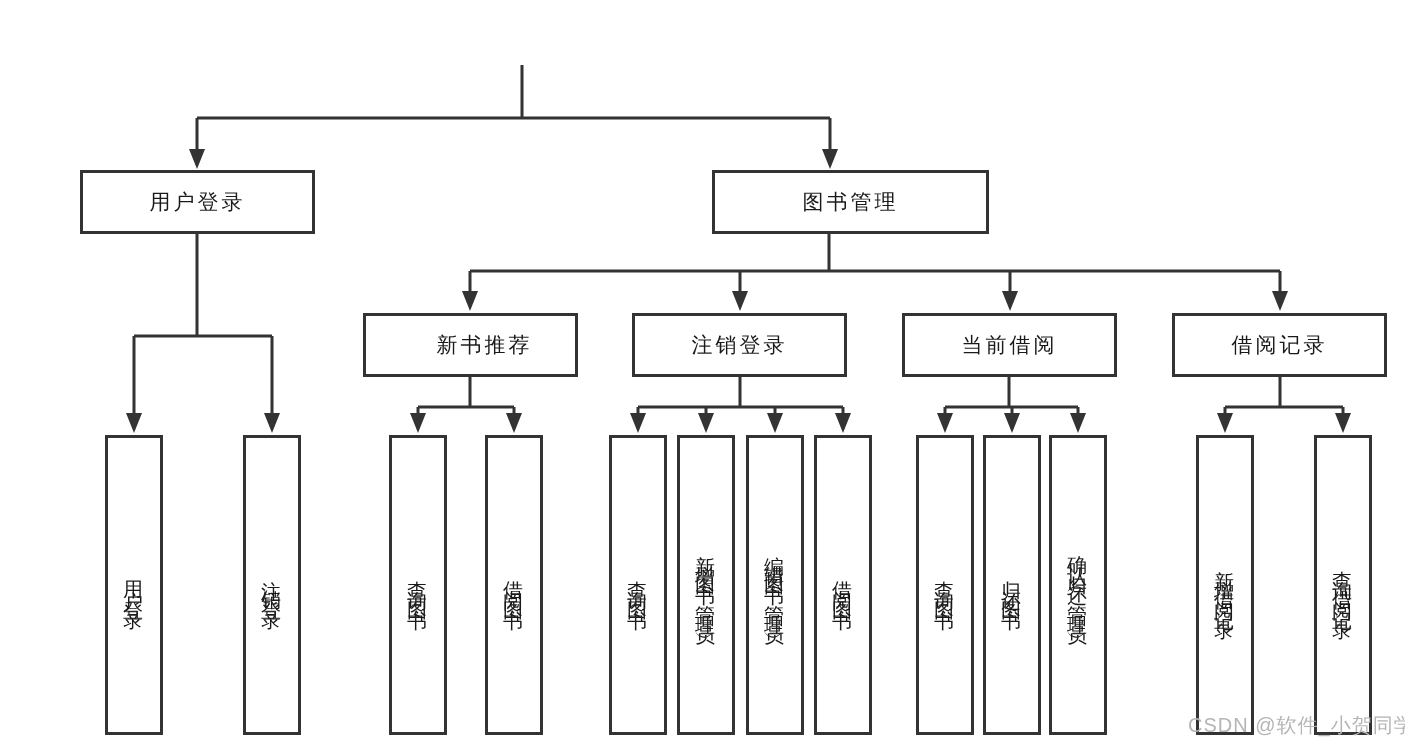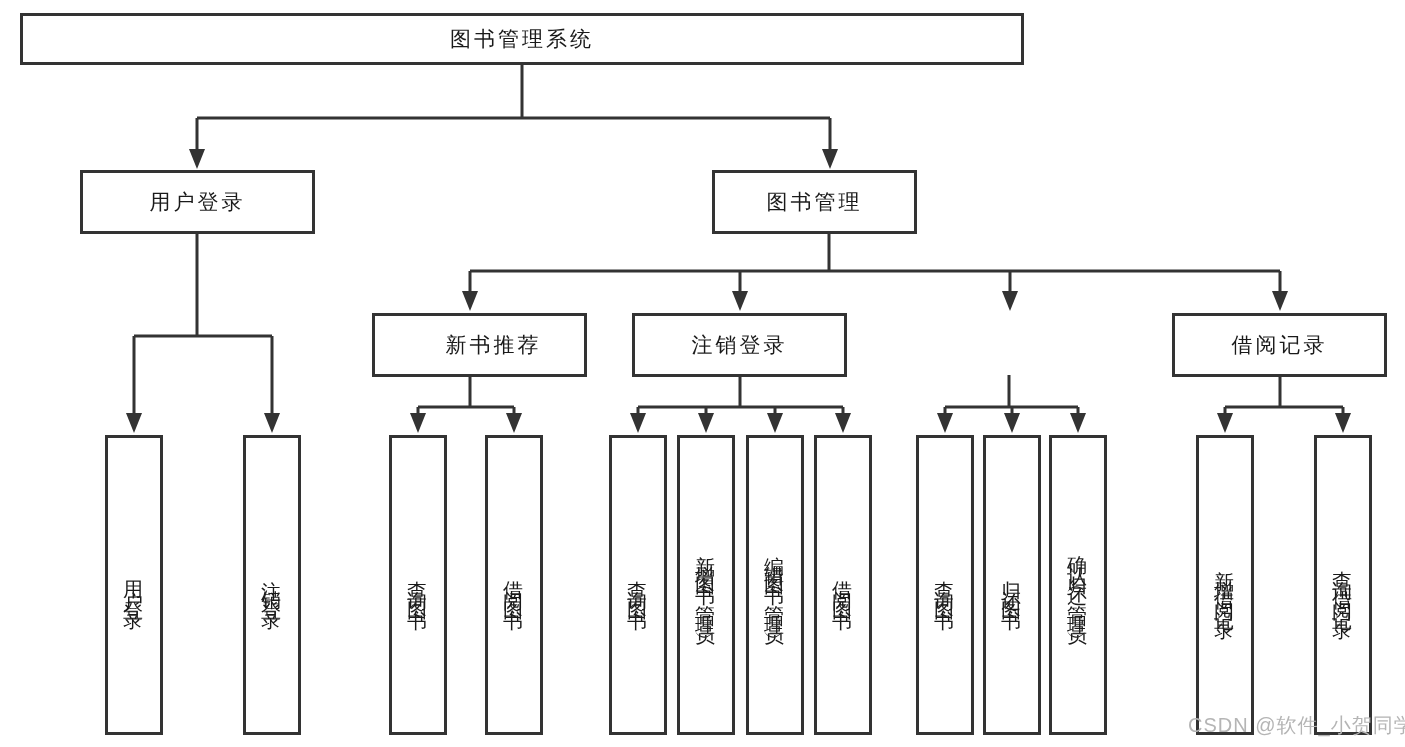--- a/index.html
+++ b/index.html
@@ -96,36 +96,36 @@
       <polygon points="767,413 783,413 775,433"></polygon>
       <polygon points="835,413 851,413 843,433"></polygon>
       <polygon points="937,413 953,413 945,433"></polygon>
       <polygon points="1004,413 1020,413 1012,433"></polygon>
       <polygon points="1070,413 1086,413 1078,433"></polygon>
       <polygon points="1217,413 1233,413 1225,433"></polygon>
       <polygon points="1335,413 1351,413 1343,433"></polygon>
     </g>
   </svg>
 
-  <div class="box hnode" style="left:20px; top:13px; width:1004px; height:52px;">
-    <span>图书管理系统</span>
-  </div>
 
   <div class="box hnode" style="left:80px; top:170px; width:235px; height:64px;">
     <span>用户登录</span>
   </div>
-  <div class="box hnode" style="left:712px; top:170px; width:205px; height:64px;">
+  <div class="box hnode" style="left:712px; top:170px; width:277px; height:64px;">
     <span>图书管理</span>
   </div>
 
-  <div class="box hnode" style="left:372px; top:313px; width:215px; height:64px;padding-left:28px;">
+  <div class="box hnode" style="left:363px; top:313px; width:215px; height:64px;padding-left:28px;">
     <span>新书推荐</span>
   </div>
   <div class="box hnode" style="left:632px; top:313px; width:215px; height:64px;">
     <span>注销登录</span>
+  </div>
+  <div class="box hnode" style="left:902px; top:313px; width:215px; height:64px;">
+    <span>当前借阅</span>
   </div>
   <div class="box hnode" style="left:1172px; top:313px; width:215px; height:64px;text-align:right;">
     <span>借阅记录</span>
   </div>
 
   <div class="box leaf" style="left:105px; top:435px; width:58px; height:300px;">
     <span class="vlabel">用户登录</span>
   </div>
   <div class="box leaf" style="left:243px; top:435px; width:58px; height:300px;">
     <span class="vlabel">注销登录</span>

